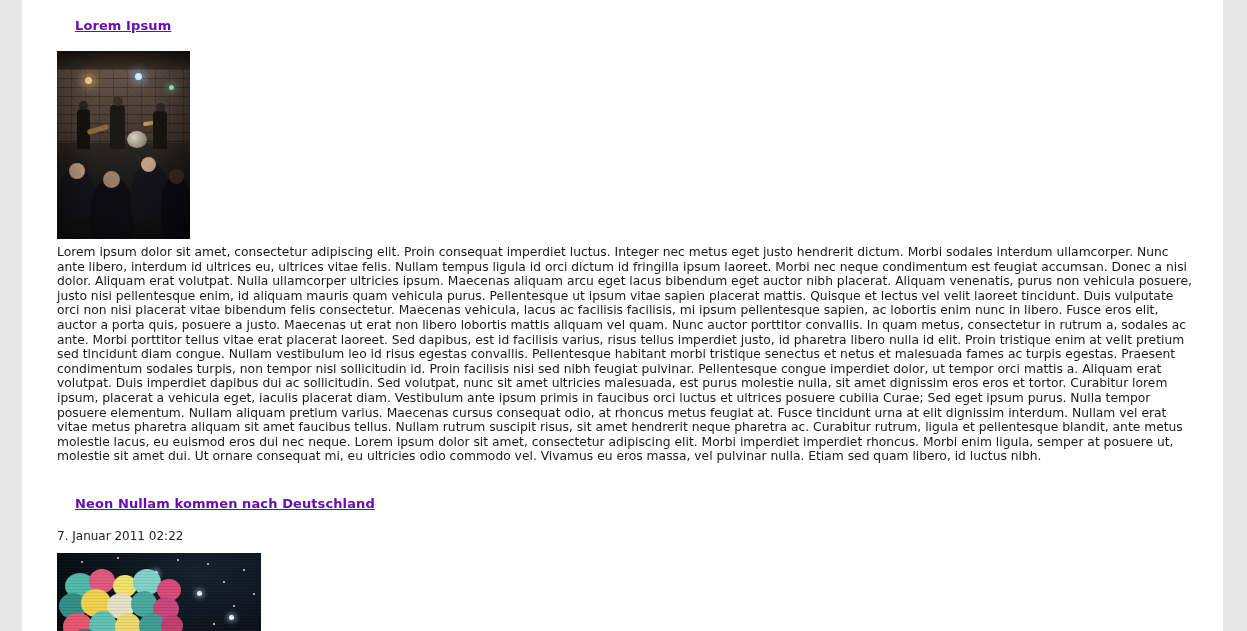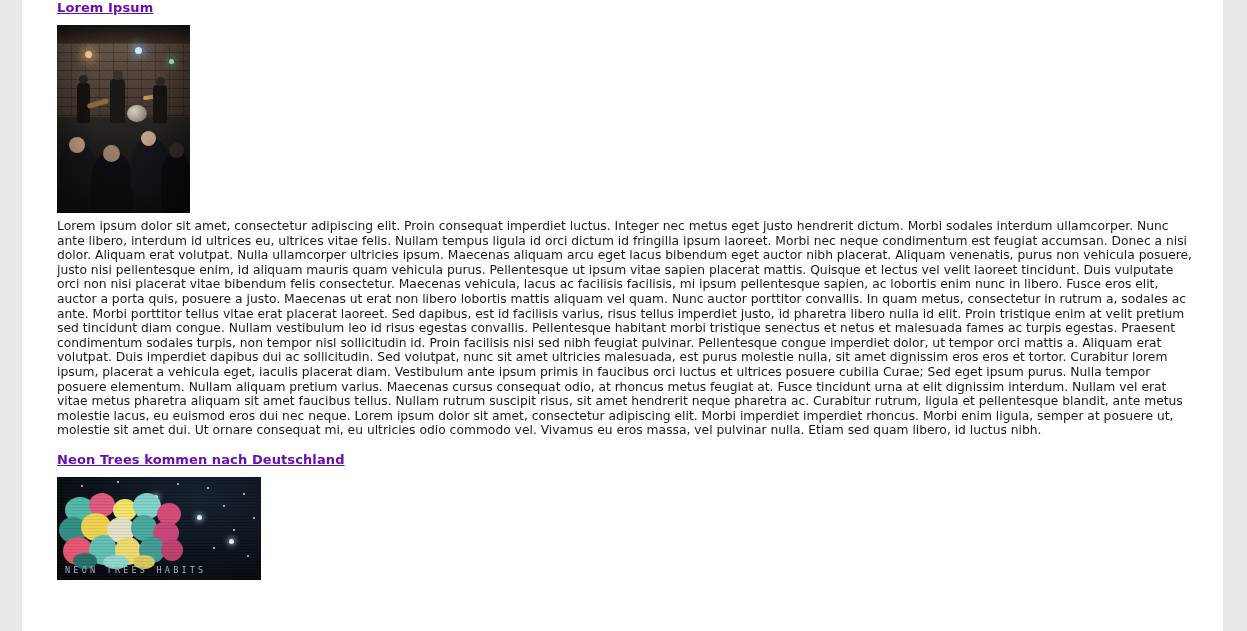--- a/index.html
+++ b/index.html
@@ -30,21 +30,21 @@
   }
   .post {
     margin: 0;
   }
   .post-title {
     display: block;
     font-size: 13px;
     font-weight: bold;
     color: #6a0dad;
     text-decoration: underline;
-    margin: 0;
+    margin: 18px;
     padding: 0;
     line-height: 15px;
     letter-spacing: 0.1px;
   }
   .post-date {
     font-size: 12px;
     color: #222222;
     margin: 2px 0 0 0;
     line-height: 14px;
   }
@@ -225,21 +225,22 @@
           <div class="vignette"></div>
         </div>
       </div>
 
       <p class="post-body">Lorem ipsum dolor sit amet, consectetur adipiscing elit. Proin consequat imperdiet luctus. Integer nec metus eget justo hendrerit dictum. Morbi sodales interdum ullamcorper. Nunc ante libero, interdum id ultrices eu, ultrices vitae felis. Nullam tempus ligula id orci dictum id fringilla ipsum laoreet. Morbi nec neque condimentum est feugiat accumsan. Donec a nisi dolor. Aliquam erat volutpat. Nulla ullamcorper ultricies ipsum. Maecenas aliquam arcu eget lacus bibendum eget auctor nibh placerat. Aliquam venenatis, purus non vehicula posuere, justo nisi pellentesque enim, id aliquam mauris quam vehicula purus. Pellentesque ut ipsum vitae sapien placerat mattis. Quisque et lectus vel velit laoreet tincidunt. Duis vulputate orci non nisi placerat vitae bibendum felis consectetur. Maecenas vehicula, lacus ac facilisis facilisis, mi ipsum pellentesque sapien, ac lobortis enim nunc in libero. Fusce eros elit, auctor a porta quis, posuere a justo. Maecenas ut erat non libero lobortis mattis aliquam vel quam. Nunc auctor porttitor convallis. In quam metus, consectetur in rutrum a, sodales ac ante. Morbi porttitor tellus vitae erat placerat laoreet. Sed dapibus, est id facilisis varius, risus tellus imperdiet justo, id pharetra libero nulla id elit. Proin tristique enim at velit pretium sed tincidunt diam congue. Nullam vestibulum leo id risus egestas convallis. Pellentesque habitant morbi tristique senectus et netus et malesuada fames ac turpis egestas. Praesent condimentum sodales turpis, non tempor nisl sollicitudin id. Proin facilisis nisi sed nibh feugiat pulvinar. Pellentesque congue imperdiet dolor, ut tempor orci mattis a. Aliquam erat volutpat. Duis imperdiet dapibus dui ac sollicitudin. Sed volutpat, nunc sit amet ultricies malesuada, est purus molestie nulla, sit amet dignissim eros eros et tortor. Curabitur lorem ipsum, placerat a vehicula eget, iaculis placerat diam. Vestibulum ante ipsum primis in faucibus orci luctus et ultrices posuere cubilia Curae; Sed eget ipsum purus. Nulla tempor posuere elementum. Nullam aliquam pretium varius. Maecenas cursus consequat odio, at rhoncus metus feugiat at. Fusce tincidunt urna at elit dignissim interdum. Nullam vel erat vitae metus pharetra aliquam sit amet faucibus tellus. Nullam rutrum suscipit risus, sit amet hendrerit neque pharetra ac. Curabitur rutrum, ligula et pellentesque blandit, ante metus molestie lacus, eu euismod eros dui nec neque. Lorem ipsum dolor sit amet, consectetur adipiscing elit. Morbi imperdiet imperdiet rhoncus. Morbi enim ligula, semper at posuere ut, molestie sit amet dui. Ut ornare consequat mi, eu ultricies odio commodo vel. Vivamus eu eros massa, vel pulvinar nulla. Etiam sed quam libero, id luctus nibh.</p>
     </div>
 
     <div class="spacer-between"></div>
 
     <div class="post">
-      <a href="#" class="post-title">Neon Trees kommen nach Deutschland</a>
+      <a href="#" class="post-title">Neon Nullam kommen nach Deutschland</a>
+      <div class="post-date">7. Januar 2011 02:22</div>
 
       <div class="post-image-wrap">
         <div class="photo2">
           <div class="sky"></div>
 
           <div class="star" style="left:150px;top:10px;"></div>
           <div class="star" style="left:166px;top:28px;"></div>
           <div class="star" style="left:186px;top:16px;"></div>
           <div class="star" style="left:176px;top:52px;"></div>
           <div class="star" style="left:196px;top:40px;"></div>

